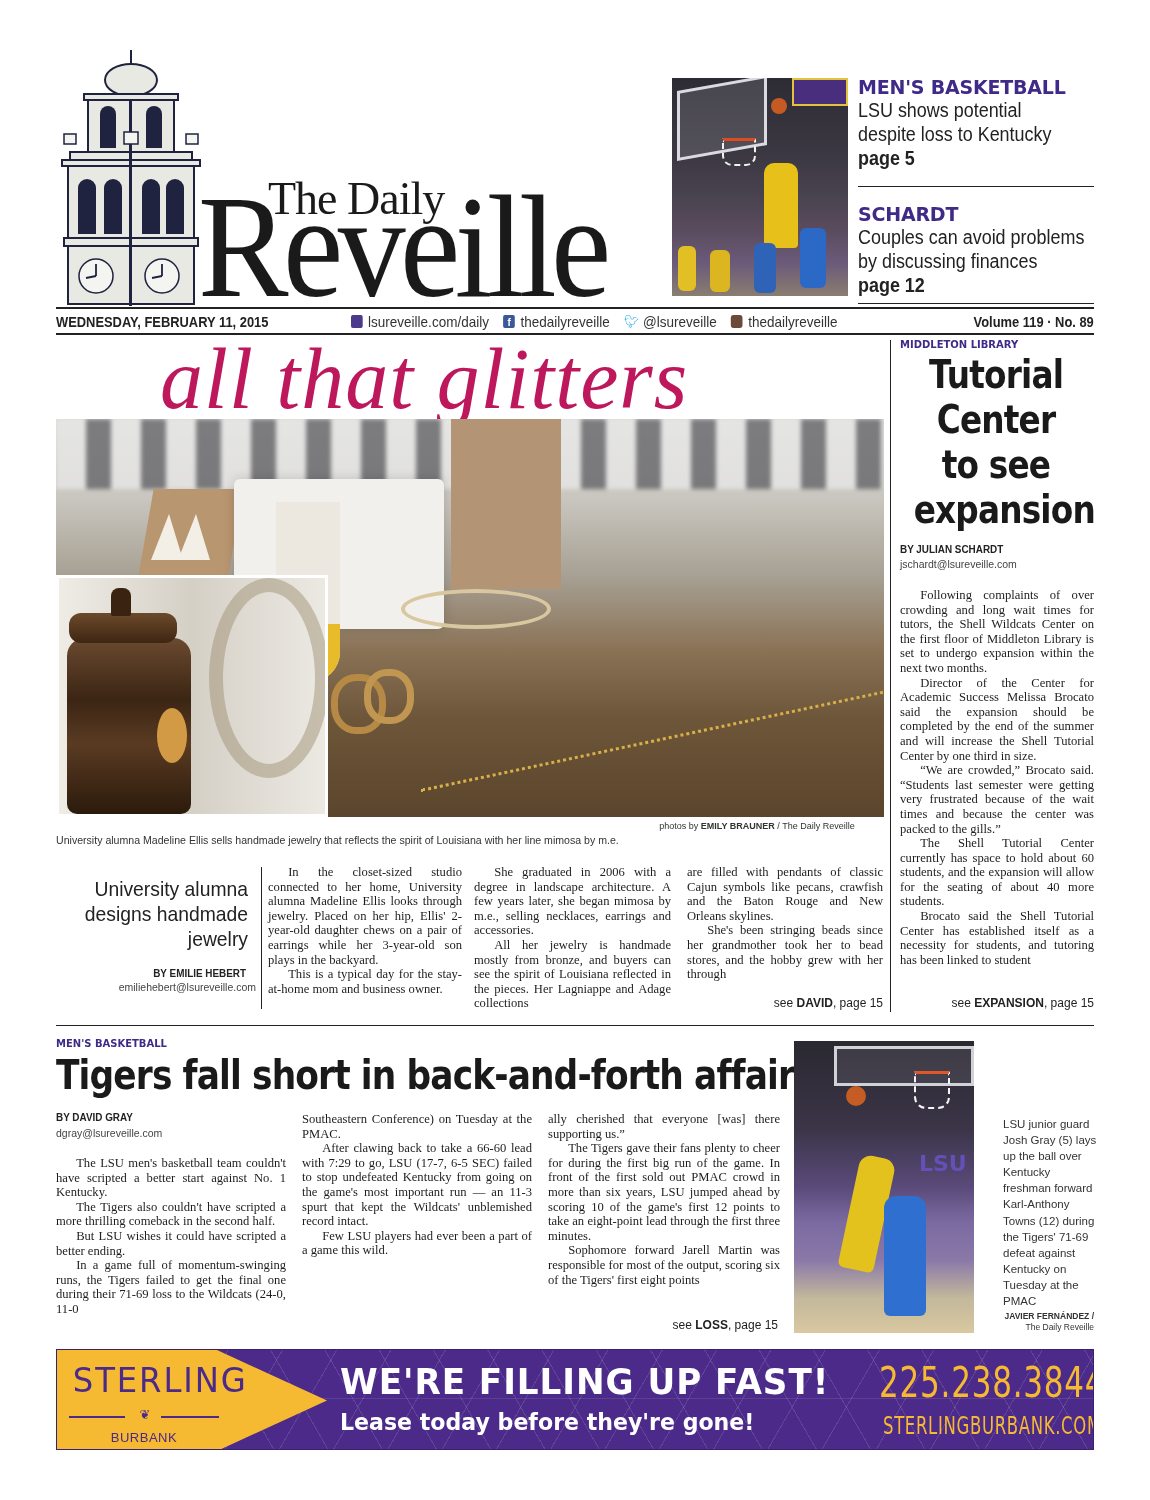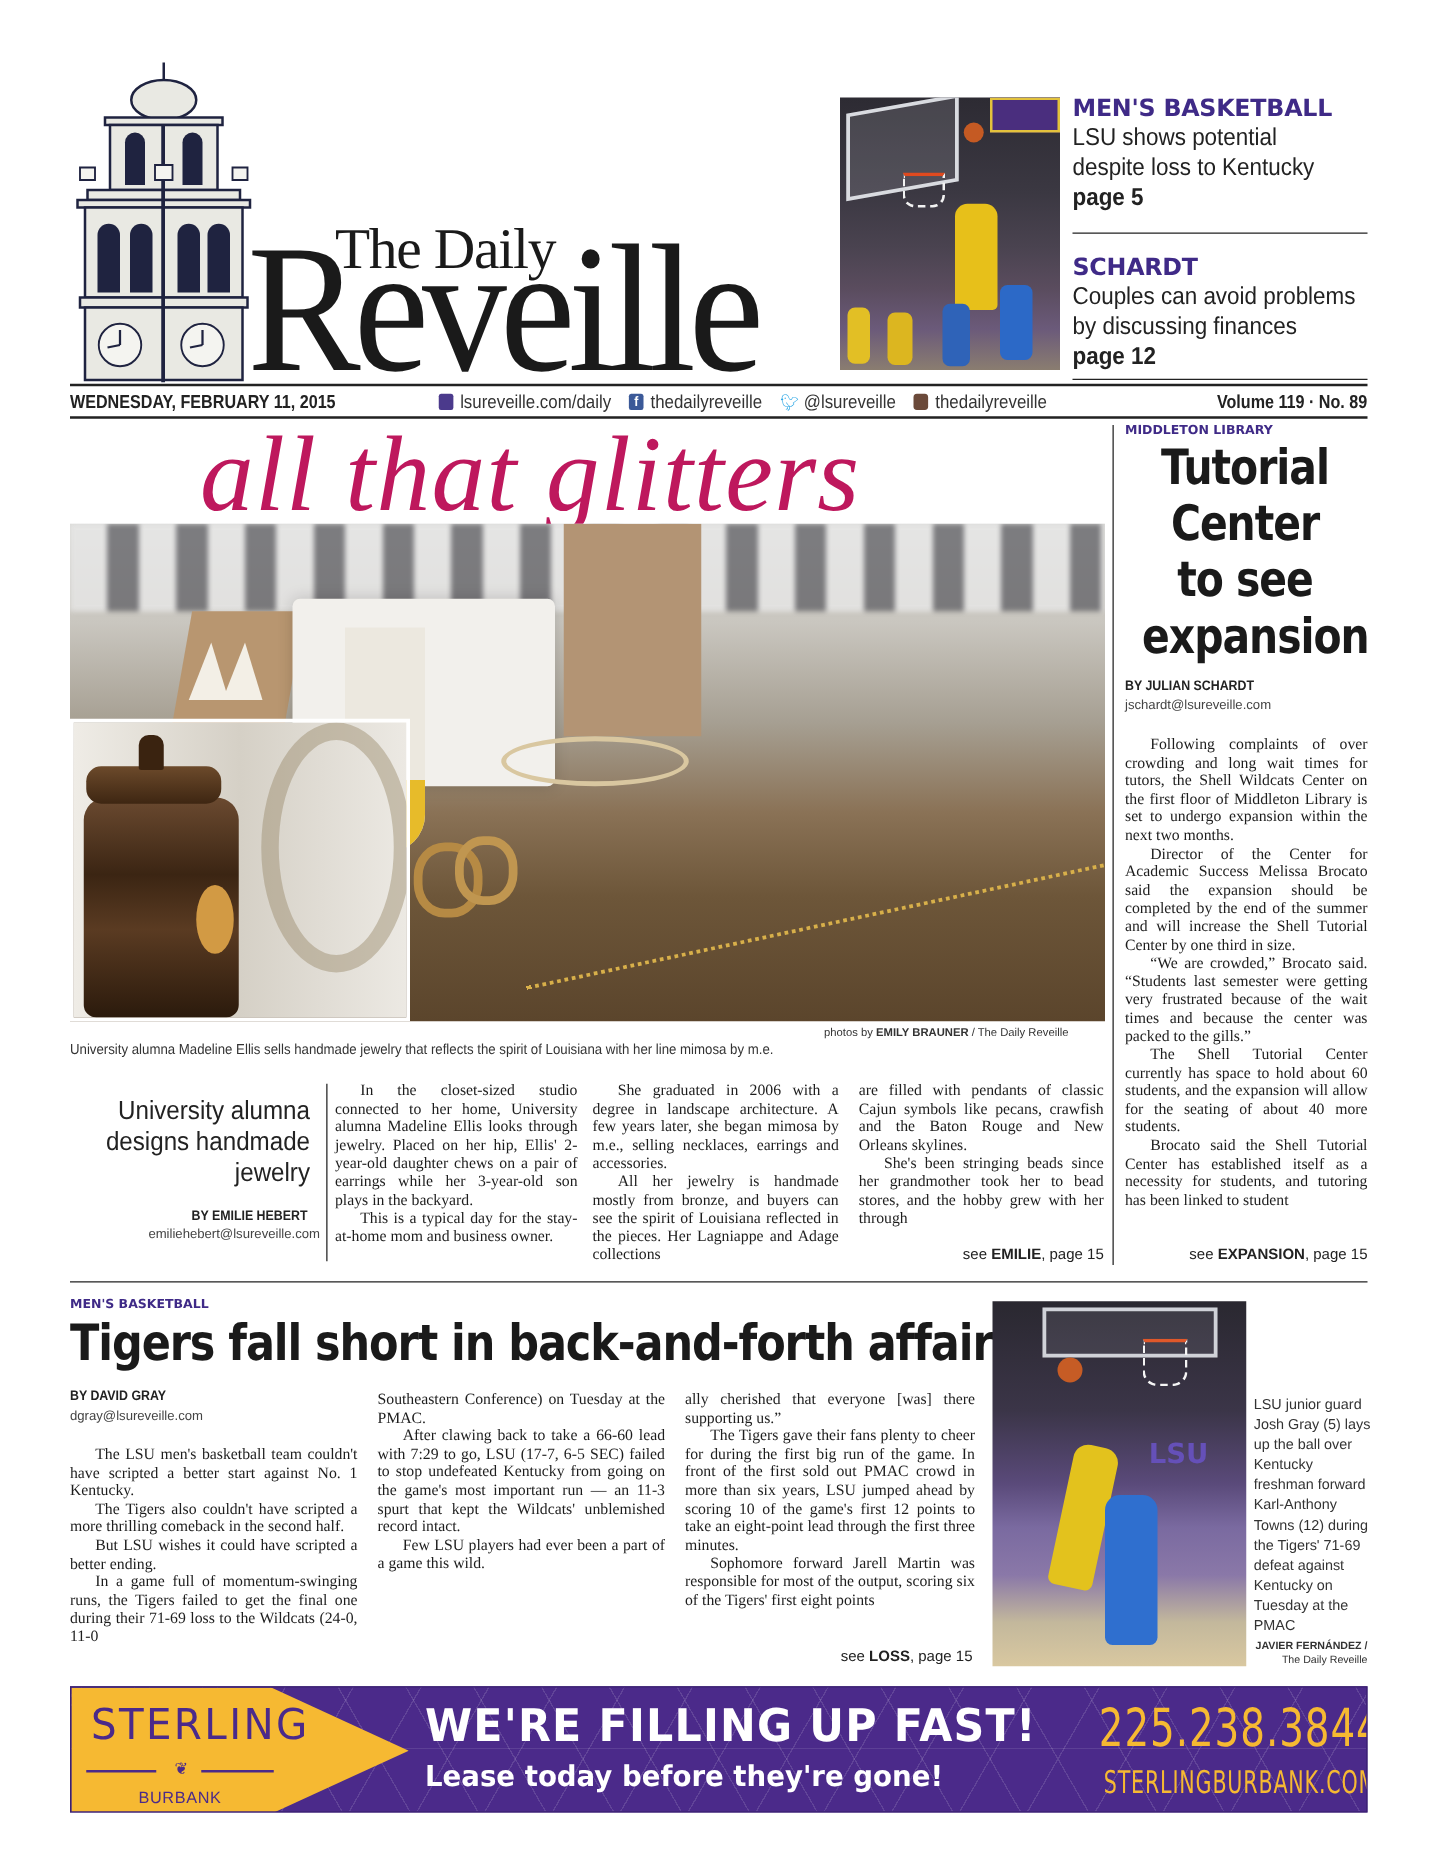--- a/index.html
+++ b/index.html
@@ -83,21 +83,21 @@
   .body-col p.noindent { text-indent: 0; }
   .jump { font-size: 12px; color: #222; text-align: right; white-space: nowrap; }
   .jump b { font-weight: bold; }
 
   
   .kicker-sm { font-family: "DejaVu Sans", sans-serif; font-weight: bold; font-size: 10px; color: #3f2a87; letter-spacing: 0; }
   .tutorial-head { left: 898px; top: 352px; width: 196px; text-align: center; font-family: "DejaVu Sans", sans-serif; font-weight: bold; font-size: 39px; line-height: 45px; color: #1a1a1a; transform: scaleX(0.84); transform-origin: center top; letter-spacing: -1px; }
 
   
   .bb-head { left: 56px; top: 1053px; font-family: "DejaVu Sans", sans-serif; font-weight: bold; font-size: 40px; line-height: 44px; color: #1a1a1a; white-space: nowrap; transform: scaleX(0.86); transform-origin: left top; letter-spacing: -1px; }
-  .bb-photo { left: 794px; top: 1041px; width: 203px; height: 292px; overflow:hidden;
+  .bb-photo { left: 794px; top: 1041px; width: 180px; height: 292px; overflow:hidden;
     background: linear-gradient(180deg, #2a2830 0%, #3b3548 30%, #5a4a7a 50%, #7a6aa0 62%, #8a78a8 75%, #c3b89c 88%, #d9c8a0 100%); }
   .bp-board { position:absolute; left:40px; top:5px; width:140px; height:40px; border:3px solid #d0d2d8; background: rgba(200,200,210,0.12); }
   .bp-net { position:absolute; left:120px; top:30px; width:36px; height:38px; border:2px dashed #f5f5f5; border-top:3px solid #e0582a; border-radius: 0 0 12px 12px; }
   .bp-ball { position:absolute; left:52px; top:45px; width:20px; height:20px; border-radius:50%; background:#c65c25; }
   .bp-p1 { position:absolute; left:55px; top:115px; width:36px; height:115px; background:#e3c21d; border-radius:12px 12px 6px 6px; transform: rotate(12deg); }
   .bp-p2 { position:absolute; left:90px; top:155px; width:42px; height:120px; background:#2f6fcf; border-radius:12px 12px 6px 6px; }
   .bp-lsu { position:absolute; left:125px; top:110px; color:#6550b8; font-weight:bold; font-size:22px; font-family:"DejaVu Sans", sans-serif; }
   .bb-caption { left: 1003px; top: 1116px; width: 95px; font-size: 11.5px; line-height: 16.1px; color: #333; }
   .bb-credit { left: 990px; top: 1311px; width: 104px; text-align: right; font-size: 8.5px; line-height: 11px; color: #333; }
 
@@ -258,21 +258,21 @@
 <div class="abs body-col" style="left:474px; top:865px; width:197px;">
   <p>She graduated in 2006 with a degree in landscape architecture. A few years later, she began mimosa by m.e., selling necklaces, earrings and accessories.</p>
   <p>All her jewelry is handmade mostly from bronze, and buyers can see the spirit of Louisiana reflected in the pieces. Her Lagniappe and Adage collections</p>
 </div>
 <div class="abs body-col" style="left:687px; top:865px; width:196px;">
   <p class="noindent">are filled with pendants of classic Cajun symbols like pecans, crawfish and the Baton Rouge and New Orleans skylines.</p>
   <p>She's been stringing beads since her grandmother took her to bead stores, and the hobby grew with her through</p>
 </div>
 <div class="abs jump" style="left:687px; top:996px; width:196px;">
   <span>see</span>
-  <b>EMILIE</b><span>, page 15</span>
+  <b>DAVID</b><span>, page 15</span>
 </div>
 
 <div class="abs vrule" style="left:890px; top:340px; height:672px;"></div>
 <div class="abs kicker-sm" style="left:900px; top:339px;">MIDDLETON LIBRARY</div>
 <div class="abs tutorial-head">
   <div>Tutorial</div>
   <div>Center</div>
   <div>to see</div>
   <div>expansion</div>
 </div>

